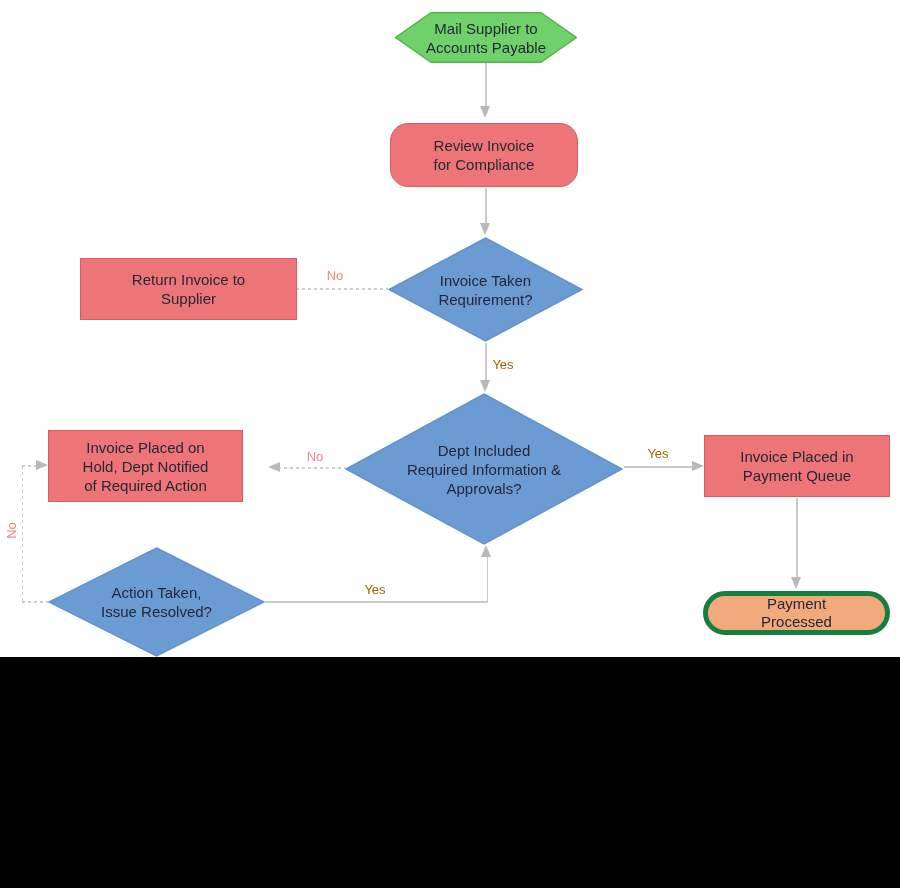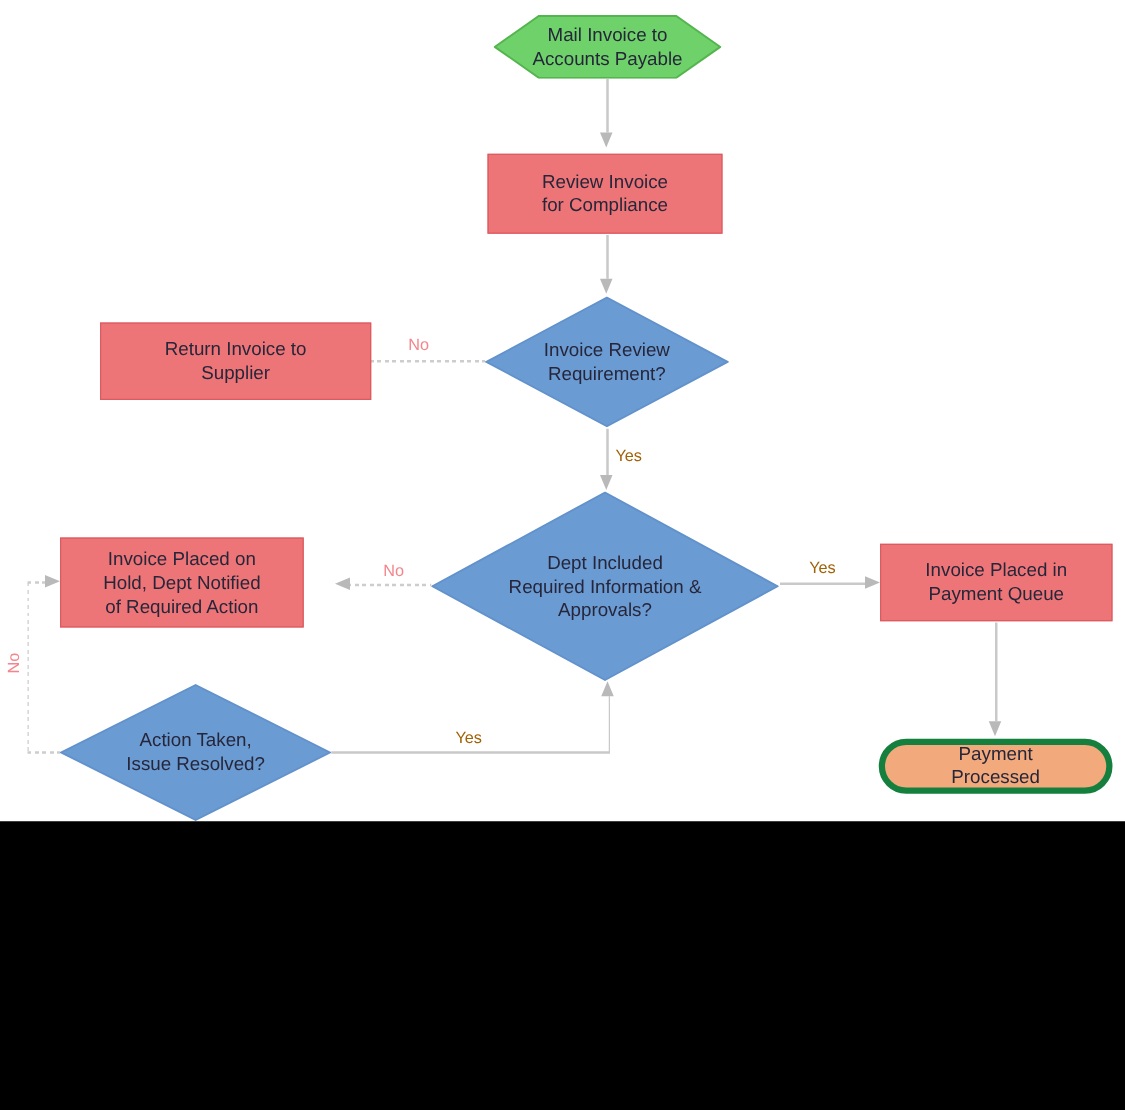--- a/index.html
+++ b/index.html
@@ -33,40 +33,40 @@
 </head>
 <body>
 
 <div id="canvas">
   <div id="sheet"></div>
 
   <div class="node" style="left:395px;top:12px;width:182px;height:51px;">
     <svg width="182" height="51">
       <polygon points="36,0.75 146,0.75 181.25,25.5 146,50.25 36,50.25 0.75,25.5" fill="#6fd169" stroke="#54b44e" stroke-width="1.5"></polygon>
     </svg>
-    <span class="node-label">Mail Invoice to
+    <span class="node-label">Mail Supplier to
 Accounts Payable</span>
   </div>
 
   <div class="line-v" style="left:485px;top:63px;height:43px;"></div>
   <div class="ah ah-down" style="left:480px;top:106px;"></div>
 
-  <div class="node rect-node" style="left:390px;top:123px;width:188px;height:64px;">
+  <div class="node rect-node" style="left:390px;top:123px;width:188px;height:64px;border-radius:18px;">
     <span class="node-label">Review Invoice
 for Compliance</span>
   </div>
 
   <div class="line-v" style="left:485px;top:188px;height:35px;"></div>
   <div class="ah ah-down" style="left:480px;top:223px;"></div>
 
   <div class="node" style="left:388px;top:237px;width:195px;height:105px;">
     <svg width="195" height="105">
       <polygon points="97.5,1 194,52.5 97.5,104 1,52.5" fill="#6b9bd3" stroke="#6292cb" stroke-width="1.5"></polygon>
     </svg>
-    <span class="node-label">Invoice Review
+    <span class="node-label">Invoice Taken
 Requirement?</span>
   </div>
 
   <div class="dash-h" style="left:278px;top:288px;width:110px;"></div>
   <div class="ah ah-left" style="left:267px;top:283px;"></div>
   <span class="edge-label no" style="left:320px;top:268px;">No</span>
 
   <div class="node rect-node" style="left:48px;top:258px;width:217px;height:62px;margin-left:32px;">
     <span class="node-label">Return Invoice to
 Supplier</span>

